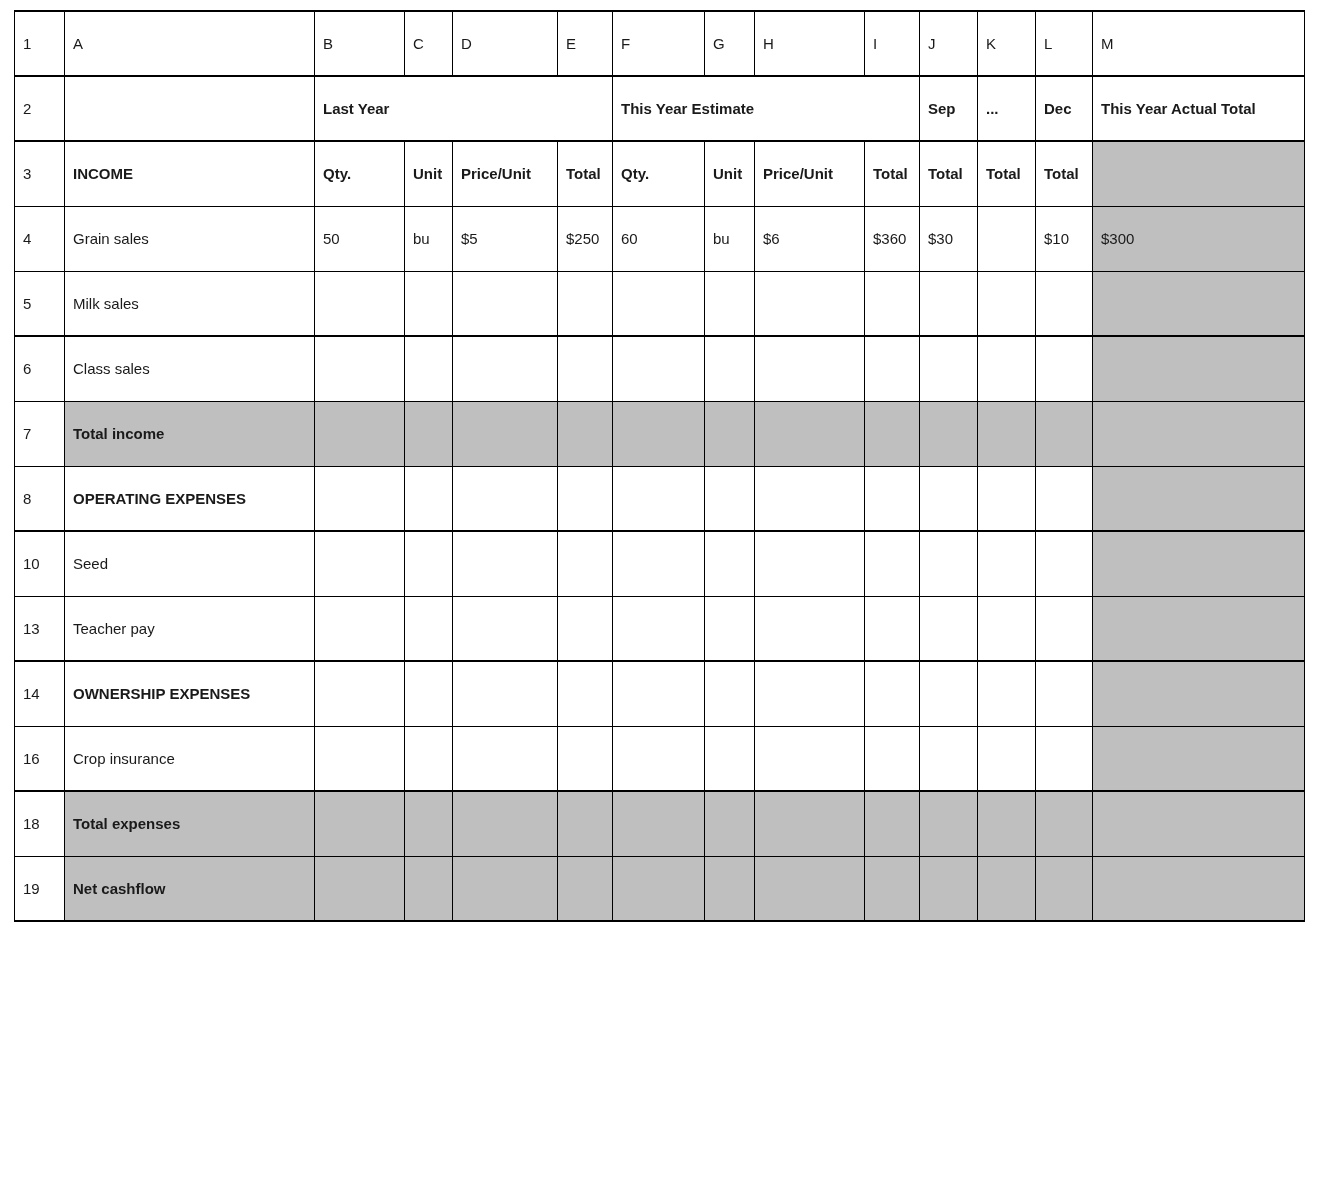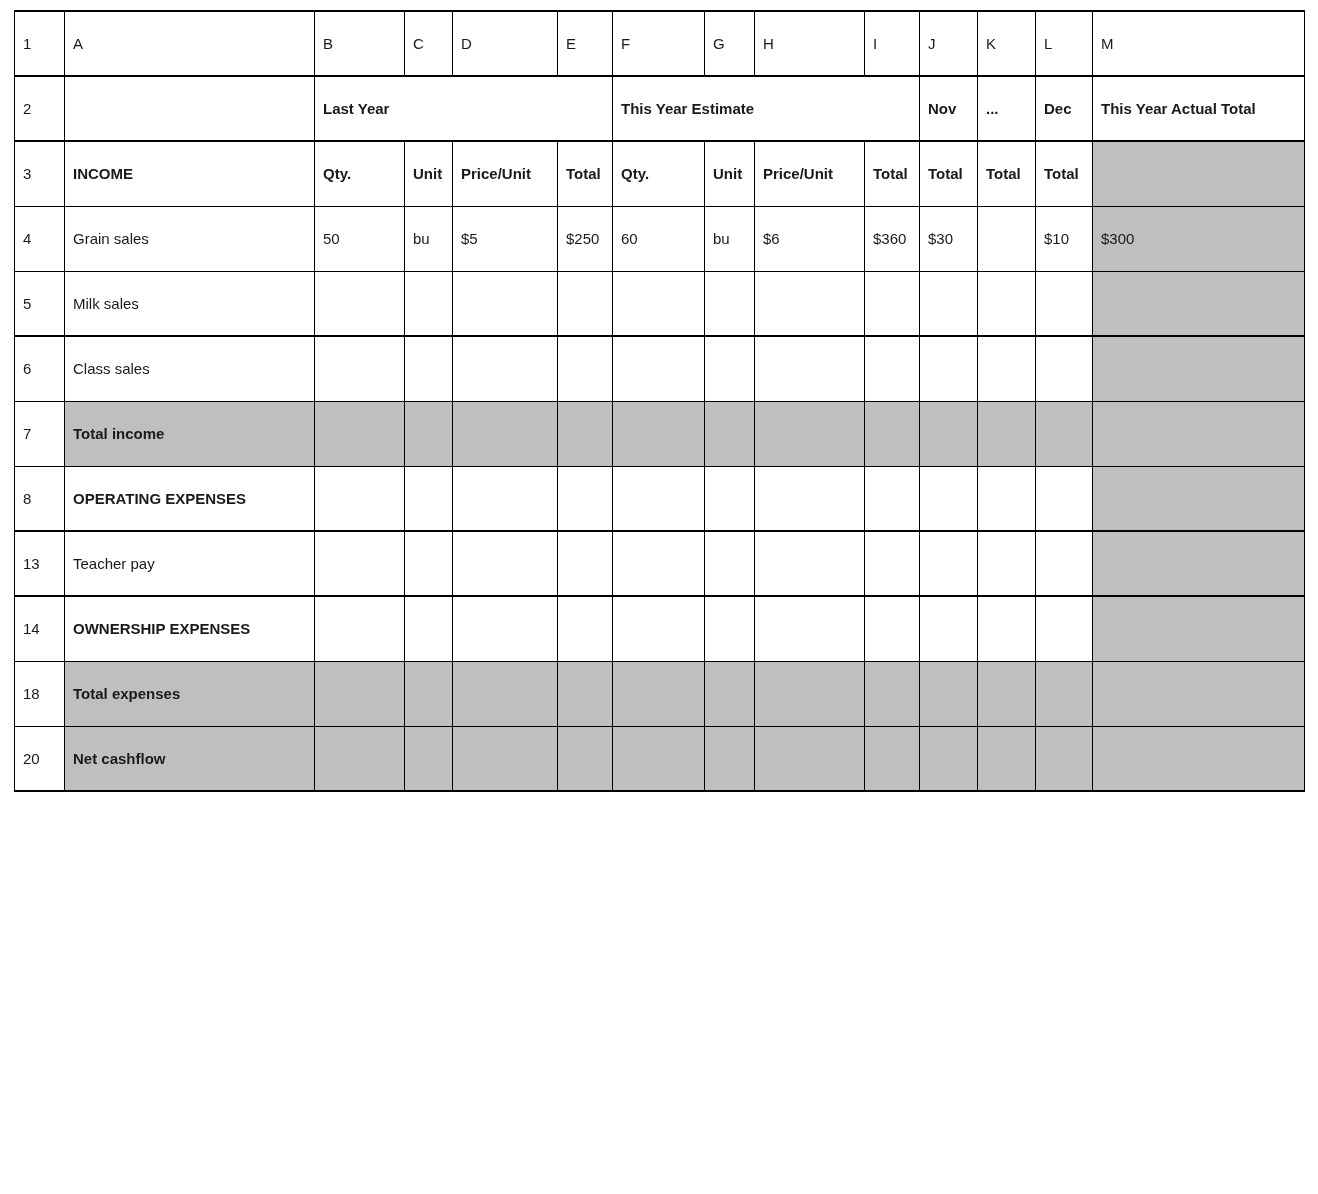--- a/index.html
+++ b/index.html
@@ -90,21 +90,21 @@
           <td>J</td>
           <td>K</td>
           <td class="tv-right">L</td>
           <td class="sheet-right">M</td>
         </tr>
         <tr class="th-bottom">
           <td class="rownum">2</td>
           <td class="tv-right"></td>
           <td class="ctr bold tv-right" colspan="4">Last Year</td>
           <td class="ctr bold tv-right" colspan="4">This Year Estimate</td>
-          <td class="ctr bold">Nov</td>
+          <td class="ctr bold">Sep</td>
           <td class="ctr bold">...</td>
           <td class="ctr bold tv-right">Dec</td>
           <td class="bold sheet-right">This Year Actual Total</td>
         </tr>
         <tr>
           <td class="rownum">3</td>
           <td class="bold tv-right">INCOME</td>
           <td class="bold">Qty.</td>
           <td class="bold">Unit</td>
           <td class="bold">Price/Unit</td>
@@ -191,20 +191,36 @@
           <td class="tv-right"></td>
           <td></td>
           <td></td>
           <td></td>
           <td class="tv-right"></td>
           <td></td>
           <td></td>
           <td class="tv-right"></td>
           <td class="sheet-right shade"></td>
         </tr>
+        <tr>
+          <td class="rownum">10</td>
+          <td class="tv-right">Seed</td>
+          <td></td>
+          <td></td>
+          <td></td>
+          <td class="tv-right"></td>
+          <td></td>
+          <td></td>
+          <td></td>
+          <td class="tv-right"></td>
+          <td></td>
+          <td></td>
+          <td class="tv-right"></td>
+          <td class="sheet-right shade"></td>
+        </tr>
         <tr class="th-bottom">
           <td class="rownum">13</td>
           <td class="tv-right">Teacher pay</td>
           <td></td>
           <td></td>
           <td></td>
           <td class="tv-right"></td>
           <td></td>
           <td></td>
           <td></td>
@@ -223,38 +239,54 @@
           <td class="tv-right"></td>
           <td></td>
           <td></td>
           <td></td>
           <td class="tv-right"></td>
           <td></td>
           <td></td>
           <td class="tv-right"></td>
           <td class="sheet-right shade"></td>
         </tr>
+        <tr class="th-bottom">
+          <td class="rownum">16</td>
+          <td class="tv-right">Crop insurance</td>
+          <td></td>
+          <td></td>
+          <td></td>
+          <td class="tv-right"></td>
+          <td></td>
+          <td></td>
+          <td></td>
+          <td class="tv-right"></td>
+          <td></td>
+          <td></td>
+          <td class="tv-right"></td>
+          <td class="sheet-right shade"></td>
+        </tr>
         <tr>
           <td class="rownum">18</td>
           <td class="tv-right bold shade">Total expenses</td>
           <td class="shade"></td>
           <td class="shade"></td>
           <td class="shade"></td>
           <td class="tv-right shade"></td>
           <td class="shade"></td>
           <td class="shade"></td>
           <td class="shade"></td>
           <td class="tv-right shade"></td>
           <td class="shade"></td>
           <td class="shade"></td>
           <td class="tv-right shade"></td>
           <td class="sheet-right shade"></td>
         </tr>
         <tr class="last-row">
-          <td class="rownum">20</td>
+          <td class="rownum">19</td>
           <td class="tv-right bold shade">Net cashflow</td>
           <td class="shade"></td>
           <td class="shade"></td>
           <td class="shade"></td>
           <td class="tv-right shade"></td>
           <td class="shade"></td>
           <td class="shade"></td>
           <td class="shade"></td>
           <td class="tv-right shade"></td>
           <td class="shade"></td>

